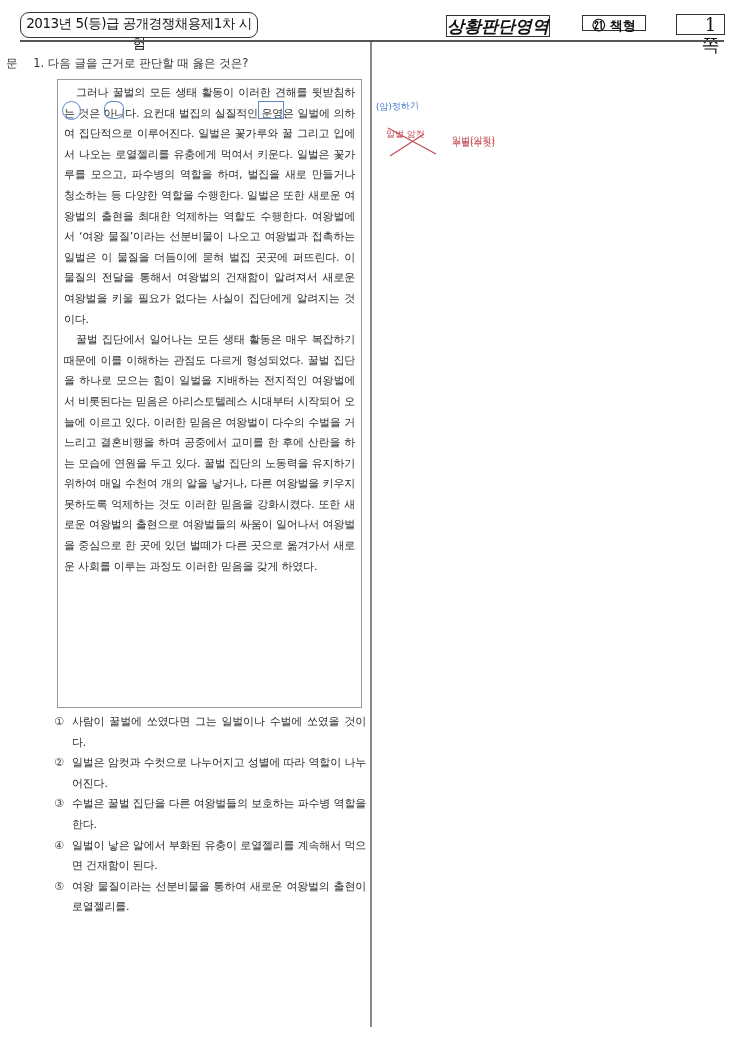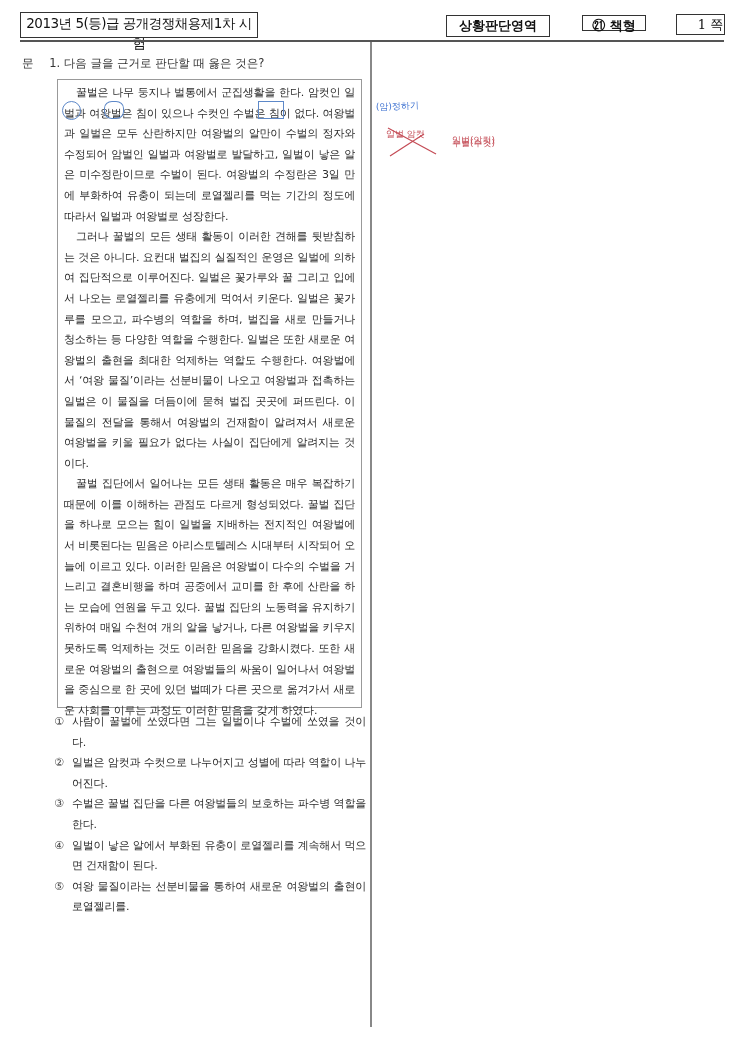--- a/index.html
+++ b/index.html
@@ -2,63 +2,62 @@
 <html><head>
 <meta charset="utf-8">
 <style>
   html, body { margin:0; padding:0; background:#ffffff; }
   body { width:743px; height:1052px; position:relative; overflow:hidden;
          font-family:"DejaVu Sans", "Liberation Sans", sans-serif; color:#222; }
   .hdr-box { position:absolute; border:1.5px solid #333; background:#fff;
              font-size:13px; line-height:20px; text-align:center; color:#111; box-sizing:border-box; }
   .hdr-line { position:absolute; left:20px; top:40px; width:704px; height:2px; background:#555; }
   .vdivider { position:absolute; left:370px; top:42px; width:2px; height:985px; background:#888; }
-  .q-head { position:absolute; left:22px; top:56px; font-size:11.5px; color:#333; }
+  .q-head { position:absolute; left:6px; top:56px; font-size:11.5px; color:#333; }
   .q-head .mun { margin-right:12px; }
   .passage { position:absolute; left:57px; top:79px; width:305px; height:629px;
              border:1px solid #999; box-sizing:border-box; padding:3px 6px 0 6px; }
   .para { font-size:11px; line-height:20.6px; text-align:justify; text-align-last:left; color:#2a2a2a;
           letter-spacing:-0.2px; }
   .para p { margin:0; text-indent:12px; }
   .choices { position:absolute; left:54px; top:712px; width:312px; font-size:11px; line-height:20.6px; color:#2a2a2a; }
   .choice { display:flex; margin:0; }
   .choice .num { width:18px; flex:0 0 18px; color:#444; }
   .choice .txt { flex:1; text-align:justify; letter-spacing:-0.2px; }
   .annot-blue { position:absolute; left:376px; top:100px; font-size:9px; color:#3a6fd0; transform:rotate(-2deg); }
   .annot-red { position:absolute; font-size:9px; color:#c44b55; }
   .mark-circle { position:absolute; border:1.3px solid #5d88c8; border-radius:50%; }
   .mark-box { position:absolute; border:1.3px solid #5d88c8; }
 </style>
 </head>
 <body>
 
-<div class="hdr-box" style="left:20px; top:12px; width:238px; height:26px; font-size:13.5px; letter-spacing:-0.5px;">
+<div class="hdr-box" style="left:20px; top:12px; width:238px; height:26px; font-size:13.5px; letter-spacing:-0.5px;border-radius:9px;">
   <span>2013년 5(등)급 공개경쟁채용제1차 시험</span>
 </div>
-<div class="hdr-box" style="left:446px; top:15px; width:104px; height:22px; font-weight:bold; font-size:13px;">
+<div class="hdr-box" style="left:446px; top:15px; width:104px; height:22px; font-weight:bold; font-size:17px;font-style:italic;">
   <span>상황판단영역</span>
 </div>
 <div class="hdr-box" style="left:582px; top:15px; width:64px; height:16px; font-weight:bold; font-size:13px;">
   <span>㉑ 책형</span>
 </div>
-<div class="hdr-box" style="left:676px; top:14px; width:49px; height:21px; font-family:'DejaVu Serif', serif; font-size:13px;padding-left:20px;">
+<div class="hdr-box" style="left:676px; top:14px; width:49px; height:21px; font-family:'DejaVu Serif', serif; font-size:18px;padding-left:20px;">
   <span>1 쪽</span>
 </div>
 <div class="hdr-line"></div>
 <div class="vdivider"></div>
 
 <div class="q-head">
   <span class="mun">문</span>
   <span>1.</span>
   <span>다음 글을 근거로 판단할 때 옳은 것은?</span>
 </div>
 
 <div class="passage">
   <div class="para">
-    <p>꿀벌은 나무 둥지나 벌통에서 군집생활을 한다. 암컷인 일벌과 여왕벌은 침이 있으나 수컷인 수벌은 침이 없다. 여왕벌과 일벌은 모두 산란하지만 여왕벌의 알만이 수벌의 정자와 수정되어 암벌인 일벌과 여왕벌로 발달하고, 일벌이 낳은 알은 미수정란이므로 수벌이 된다. 여왕벌의 수정란은 3일 만에 부화하여 유충이 되는데 로열젤리를 먹는 기간의 정도에 따라서 일벌과 여왕벌로 성장한다.</p>
     <p>그러나 꿀벌의 모든 생태 활동이 이러한 견해를 뒷받침하는 것은 아니다. 요컨대 벌집의 실질적인 운영은 일벌에 의하여 집단적으로 이루어진다. 일벌은 꽃가루와 꿀 그리고 입에서 나오는 로열젤리를 유충에게 먹여서 키운다. 일벌은 꽃가루를 모으고, 파수병의 역할을 하며, 벌집을 새로 만들거나 청소하는 등 다양한 역할을 수행한다. 일벌은 또한 새로운 여왕벌의 출현을 최대한 억제하는 역할도 수행한다. 여왕벌에서 ‘여왕 물질’이라는 선분비물이 나오고 여왕벌과 접촉하는 일벌은 이 물질을 더듬이에 묻혀 벌집 곳곳에 퍼뜨린다. 이 물질의 전달을 통해서 여왕벌의 건재함이 알려져서 새로운 여왕벌을 키울 필요가 없다는 사실이 집단에게 알려지는 것이다.</p>
     <p>꿀벌 집단에서 일어나는 모든 생태 활동은 매우 복잡하기 때문에 이를 이해하는 관점도 다르게 형성되었다. 꿀벌 집단을 하나로 모으는 힘이 일벌을 지배하는 전지적인 여왕벌에서 비롯된다는 믿음은 아리스토텔레스 시대부터 시작되어 오늘에 이르고 있다. 이러한 믿음은 여왕벌이 다수의 수벌을 거느리고 결혼비행을 하며 공중에서 교미를 한 후에 산란을 하는 모습에 연원을 두고 있다. 꿀벌 집단의 노동력을 유지하기 위하여 매일 수천여 개의 알을 낳거나, 다른 여왕벌을 키우지 못하도록 억제하는 것도 이러한 믿음을 강화시켰다. 또한 새로운 여왕벌의 출현으로 여왕벌들의 싸움이 일어나서 여왕벌을 중심으로 한 곳에 있던 벌떼가 다른 곳으로 옮겨가서 새로운 사회를 이루는 과정도 이러한 믿음을 갖게 하였다.</p>
   </div>
 </div>
 
 <div class="mark-circle" style="left:62px; top:101px; width:17px; height:17px;"></div>
 <div class="mark-circle" style="left:104px; top:101px; width:18px; height:16px; border-radius:40%;"></div>
 <div class="mark-box" style="left:258px; top:101px; width:24px; height:16px;"></div>
 
 <div class="choices">

